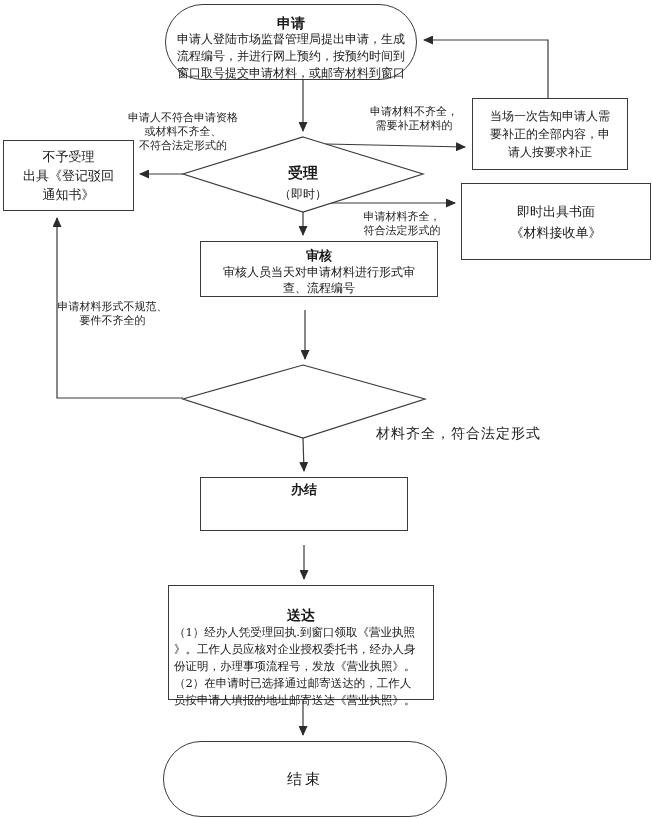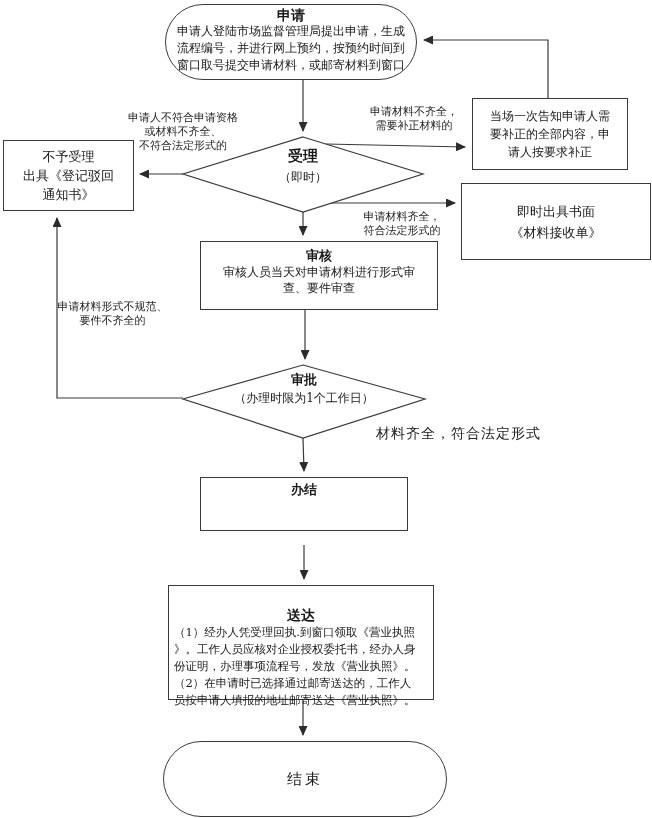--- a/index.html
+++ b/index.html
@@ -23,30 +23,30 @@
   .stadium{border-radius:38px;}
   .flexc{display:flex;align-items:center;justify-content:center;}
   .pre{white-space:pre-line;}
   .node-title{font-weight:bold;}
   .dtext{position:absolute;text-align:center;}
   .elabel{
     position:absolute;font-size:11px;line-height:14px;color:#222222;
     text-align:center;white-space:pre-line;
   }
   
-  #n-apply{left:165px;top:4px;width:252px;height:76px;padding-top:2px;}
+  #n-apply{left:165px;top:4px;width:252px;height:76px;padding-top:10px;}
   #n-apply .node-title{font-size:14px;line-height:16px;}
   #n-apply .node-body{font-size:12px;line-height:17px;}
-  #t-accept{left:183px;top:147px;width:240px;}
+  #t-accept{left:183px;top:164px;width:240px;}
   #t-accept .node-title{font-size:15px;line-height:18px;}
   #t-accept .node-sub{font-size:12px;margin-top:4px;}
   #n-reject{left:3px;top:140px;width:131px;height:71px;font-size:13px;line-height:19px;}
   #n-supplement{left:472px;top:98px;width:156px;height:72px;font-size:12px;line-height:18px;}
   #n-receipt{left:461px;top:183px;width:190px;height:77px;font-size:13px;line-height:21px;}
-  #n-review{left:200px;top:241px;width:238px;height:69px;padding-top:6px;}
+  #n-review{left:200px;top:241px;width:238px;height:56px;padding-top:6px;}
   #n-review .node-title{font-size:13px;line-height:16px;}
   #n-review .node-body{font-size:12px;line-height:16px;}
   #t-approve{left:183px;top:372px;width:242px;}
   #t-approve .node-title{font-size:13px;line-height:15px;}
   #t-approve .node-sub{font-size:12px;margin-top:3px;}
   #n-complete{left:200px;top:477px;width:208px;height:54px;padding-top:4px;}
   #n-complete .node-title{font-size:13px;line-height:16px;}
   #n-complete .node-body{font-size:11.5px;line-height:15.5px;}
   #n-deliver{left:168px;top:585px;width:266px;height:115px;padding-top:21px;}
   #n-deliver .node-title{font-size:14px;line-height:17px;}
@@ -112,27 +112,23 @@
   </div>
 
   <div id="n-receipt" class="node flexc">
     <div class="pre">即时出具书面
 《材料接收单》</div>
   </div>
 
   <div id="n-review" class="node">
     <div class="node-title">审核</div>
     <div class="node-body pre">审核人员当天对申请材料进行形式审
-查、要件审查</div>
+查、流程编号</div>
   </div>
 
-  <div id="t-approve" class="dtext">
-    <div class="node-title">审批</div>
-    <div class="node-sub">（办理时限为1个工作日）</div>
-  </div>
 
   <div id="n-complete" class="node">
     <div class="node-title">办结</div>
   </div>
 
   <div id="n-deliver" class="node">
     <div class="node-title">送达</div>
     <div class="node-body pre">（1）经办人凭受理回执.到窗口领取《营业执照
 》。工作人员应核对企业授权委托书，经办人身
 份证明，办理事项流程号，发放《营业执照》。

